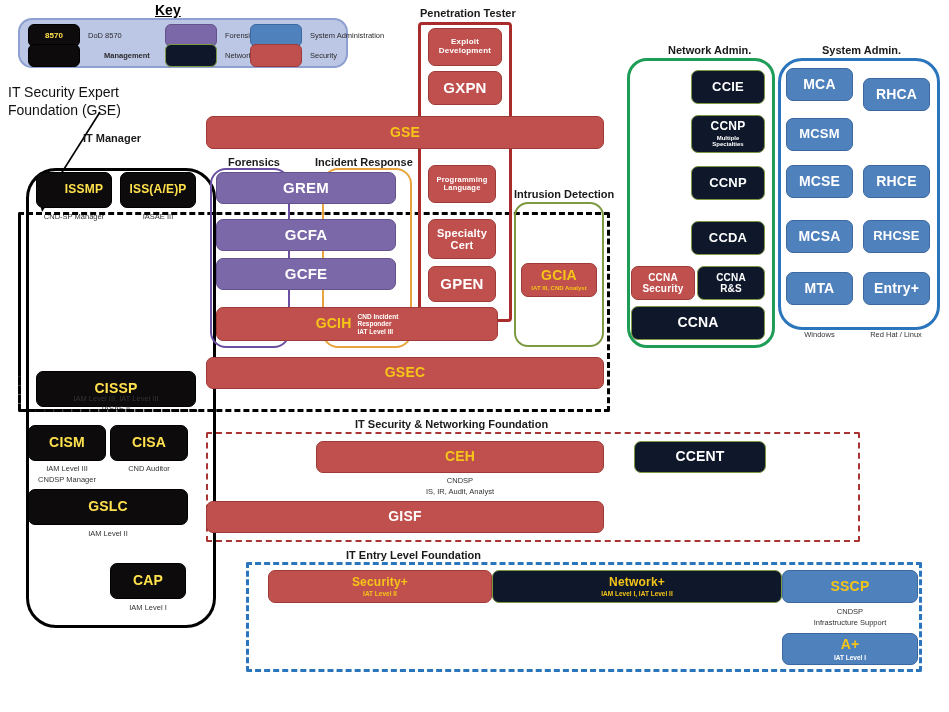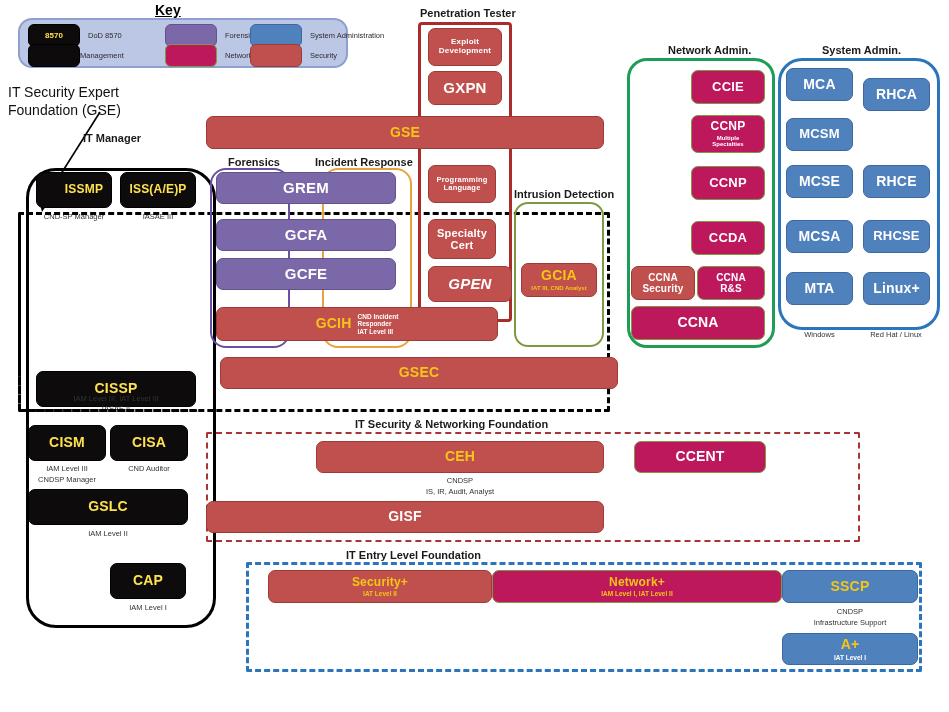--- a/index.html
+++ b/index.html
@@ -31,21 +31,21 @@
     letter-spacing: .2px;
   }
   .pill .sub {
     font-size: 7px;
     font-weight: bold;
     letter-spacing: 0;
     margin-top: 1px;
   }
 
   .c-red    { background:#c0504d; border:1px solid #9e3b38; }
-  .c-green  { background:#be185d; border:1px solid #7d9942; }
+  .c-green  { background:#0f172a; border:1px solid #7d9942; }
   .c-blue   { background:#4f81bd; border:1px solid #3a689f; }
   .c-purple { background:#7b68a8; border:1px solid #63528c; }
   .c-black  { background:#0d0b0b; border:1px solid #000000; color:#ffe14d; }
 
   .t-yellow { color:#f5c518; }
 
   
   .outline { position:absolute; background:transparent; pointer-events:none; }
   .ol-green  { border:3px solid #1e9d57; border-radius:20px; }
   .ol-blue   { border:3px solid #2a75bb; border-radius:24px; }
@@ -134,21 +134,21 @@
   </div>
   <div class="key-label" style="left:88px; top:31px;">DoD 8570</div>
 
   <div class="key-swatch c-purple" style="left:165px; top:24px;"></div>
   <div class="key-label" style="left:225px; top:31px;">Forensics</div>
 
   <div class="key-swatch c-blue" style="left:250px; top:24px;"></div>
   <div class="key-label" style="left:310px; top:31px;">System Administration</div>
 
   <div class="key-swatch c-black" style="left:28px; top:44px;"></div>
-  <div class="key-label" style="left:80px; top:51px;">Management</div>
+  <div class="key-label" style="left:104px; top:51px;font-weight:bold;">Management</div>
 
   <div class="key-swatch c-green" style="left:165px; top:44px;"></div>
   <div class="key-label" style="left:225px; top:51px;">Networking</div>
 
   <div class="key-swatch c-red" style="left:250px; top:44px;"></div>
   <div class="key-label" style="left:310px; top:51px;">Security</div>
 
   <div class="ann-text" style="left:8px; top:84px;">IT Security Expert
 Foundation (GSE)</div>
   <svg class="abs" style="left:0px; top:108px; width:130px; height:112px;">
@@ -209,21 +209,21 @@
   </div>
 
   <div class="pill c-red" style="left:428px; top:165px; width:68px; height:38px; font-size:7.5px; white-space:pre-line;">
     <span>Programming
 Language</span>
   </div>
   <div class="pill c-red" style="left:428px; top:219px; width:68px; height:40px; font-size:11px; white-space:pre-line;">
     <span>Specialty
 Cert</span>
   </div>
-  <div class="pill c-red" style="left:428px; top:266px; width:84px; height:36px; font-size:15px;font-style:italic;">
+  <div class="pill c-red" style="left:428px; top:266px; width:68px; height:36px; font-size:15px;">
     <span>GPEN</span>
   </div>
 
   <div class="pill c-red" style="left:206px; top:116px; width:398px; height:33px; font-size:14px;">
     <span class="t-yellow">GSE</span>
   </div>
 
   <div class="heading" style="left:228px; top:156px;">Forensics</div>
   <div class="outline ol-purple" style="left:210px; top:168px; width:80px; height:180px;"></div>
 
@@ -247,21 +247,21 @@
 IAT Level III</span>
   </div>
 
   <div class="heading" style="left:514px; top:188px;">Intrusion Detection</div>
   <div class="outline ol-olive" style="left:514px; top:202px; width:90px; height:145px;"></div>
   <div class="pill c-red" style="left:521px; top:263px; width:76px; height:34px; font-size:14px;">
     <span class="t-yellow">GCIA</span>
     <span class="sub t-yellow" style="font-size:6px;">IAT III, CND Analyst</span>
   </div>
 
-  <div class="pill c-red" style="left:220px; top:357px; width:398px; height:32px; font-size:14px;">
+  <div class="pill c-red" style="left:206px; top:357px; width:398px; height:32px; font-size:14px;">
     <span class="t-yellow">GSEC</span>
   </div>
 
   <div class="heading" style="left:668px; top:44px;">Network Admin.</div>
   <div class="outline ol-green" style="left:627px; top:58px; width:148px; height:290px;"></div>
 
   <div class="pill c-green" style="left:691px; top:70px; width:74px; height:34px; font-size:13px;">
     <span>CCIE</span>
   </div>
   <div class="pill c-green" style="left:691px; top:115px; width:74px; height:38px; font-size:12px;">
@@ -308,21 +308,21 @@
   <div class="pill c-blue" style="left:786px; top:220px; width:67px; height:33px; font-size:14px;">
     <span>MCSA</span>
   </div>
   <div class="pill c-blue" style="left:863px; top:220px; width:67px; height:33px; font-size:13px;">
     <span>RHCSE</span>
   </div>
   <div class="pill c-blue" style="left:786px; top:272px; width:67px; height:33px; font-size:14px;">
     <span>MTA</span>
   </div>
   <div class="pill c-blue" style="left:863px; top:272px; width:67px; height:33px; font-size:14px;">
-    <span>Linux+</span>
+    <span>Entry+</span>
   </div>
   <div class="caption" style="left:786px; top:330px; width:67px;">Windows</div>
   <div class="caption" style="left:855px; top:330px; width:82px;">Red Hat / Linux</div>
 
   <div class="heading" style="left:355px; top:418px;">IT Security &amp; Networking Foundation</div>
   <div class="outline ol-dashdot-red" style="left:206px; top:432px; width:654px; height:110px;"></div>
 
   <div class="pill c-red" style="left:316px; top:441px; width:288px; height:32px; font-size:14px;">
     <span class="t-yellow">CEH</span>
   </div>

